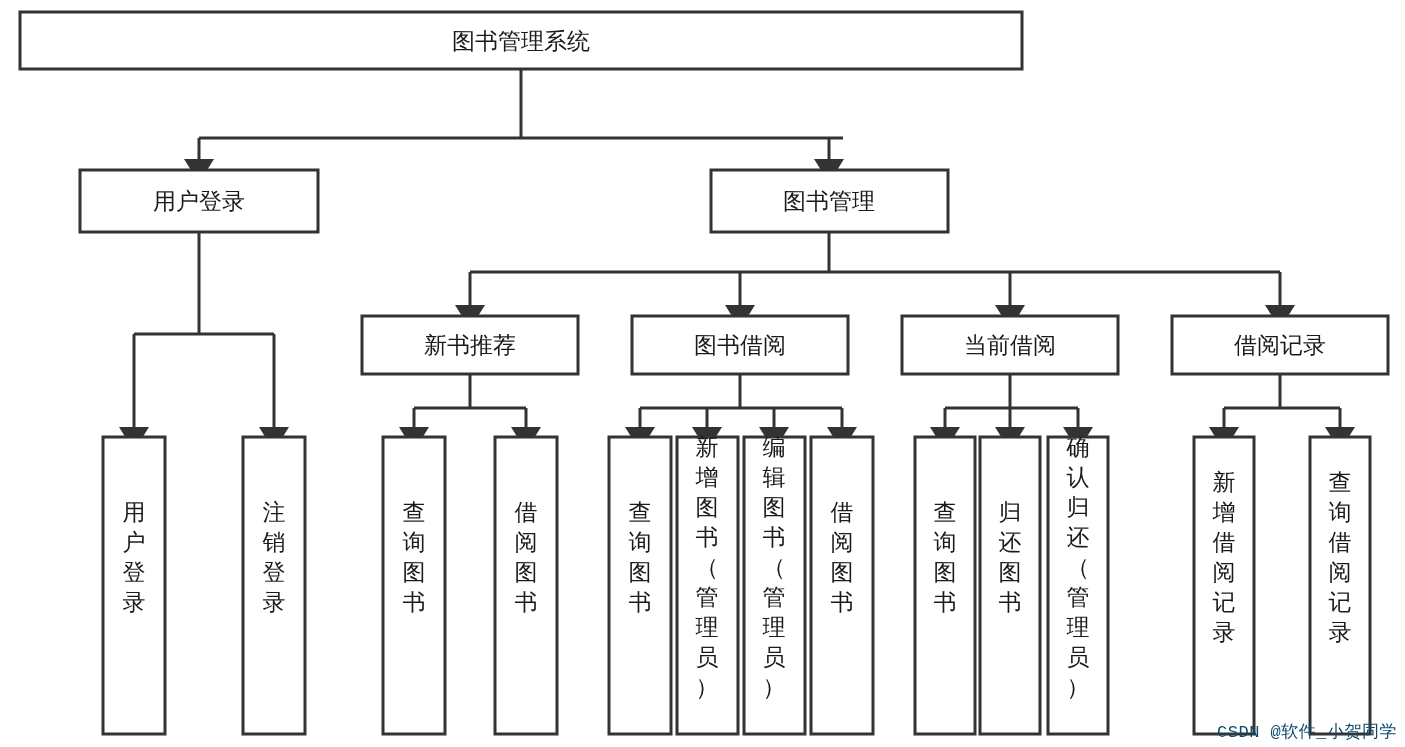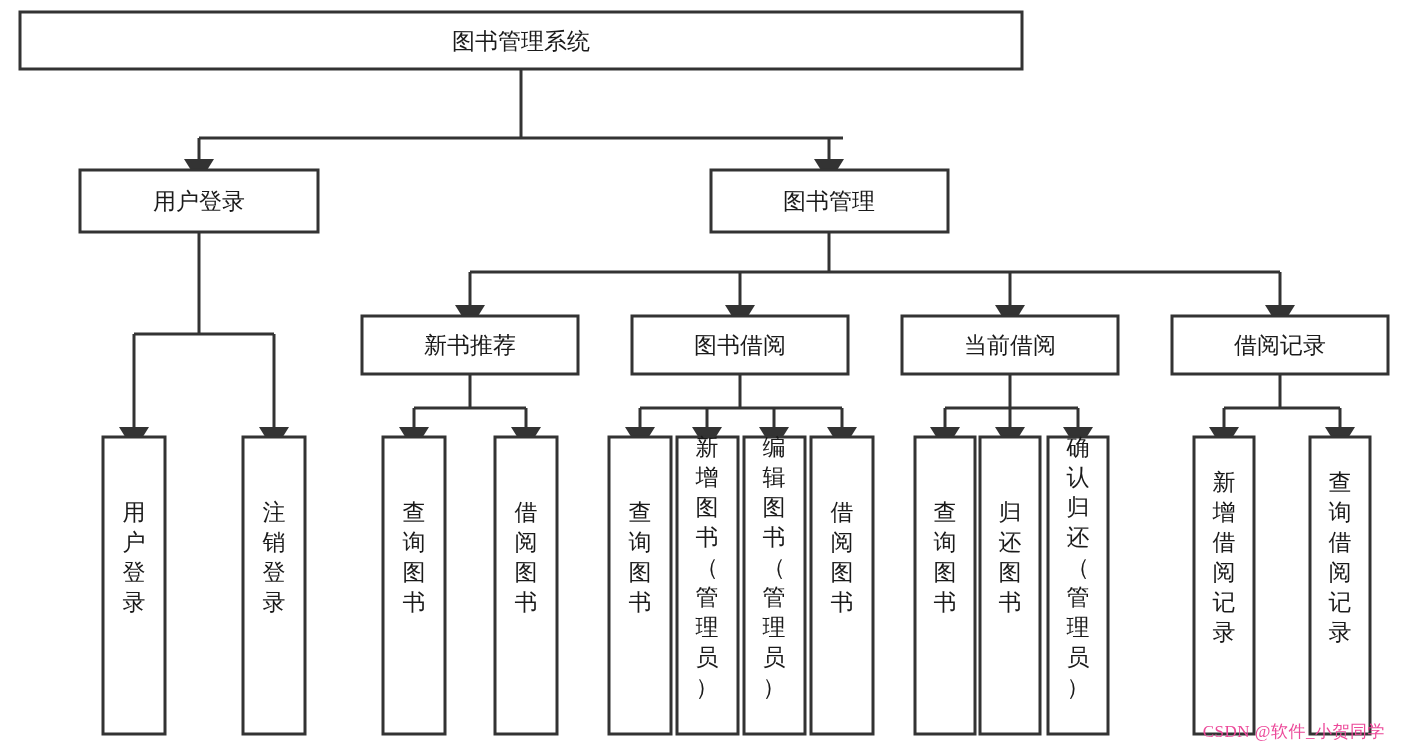--- a/index.html
+++ b/index.html
@@ -14,23 +14,23 @@
   .node-label{
     font-family:"DejaVu Sans","Liberation Sans",sans-serif;
     font-size:23px;fill:#1a1a1a;text-anchor:middle;dominant-baseline:middle;
   }
   .leaf-label{
     font-family:"DejaVu Sans","Liberation Sans",sans-serif;
     font-size:23px;fill:#1a1a1a;
   }
   .leaf-label tspan{text-anchor:middle;}
   .watermark{
-    position:absolute;right:20px;bottom:4px;
-    font-family:Liberation Serif, serif;
-    font-size:17px;color:#ec4899;white-space:nowrap;letter-spacing:.5px;
+    position:absolute;right:8px;bottom:4px;
+    font-family:Liberation Mono, monospace;
+    font-size:17px;color:#0c4a6e;white-space:nowrap;letter-spacing:.5px;
   }
 </style>
 </head>
 <body>
 
 <div id="diagram-root">
 
   <svg id="flowchart" viewBox="0 0 1405 747">
     <defs>
       <marker id="arrowhead" markerWidth="9" markerHeight="10" refX="1" refY="5" orient="auto" markerUnits="strokeWidth">

